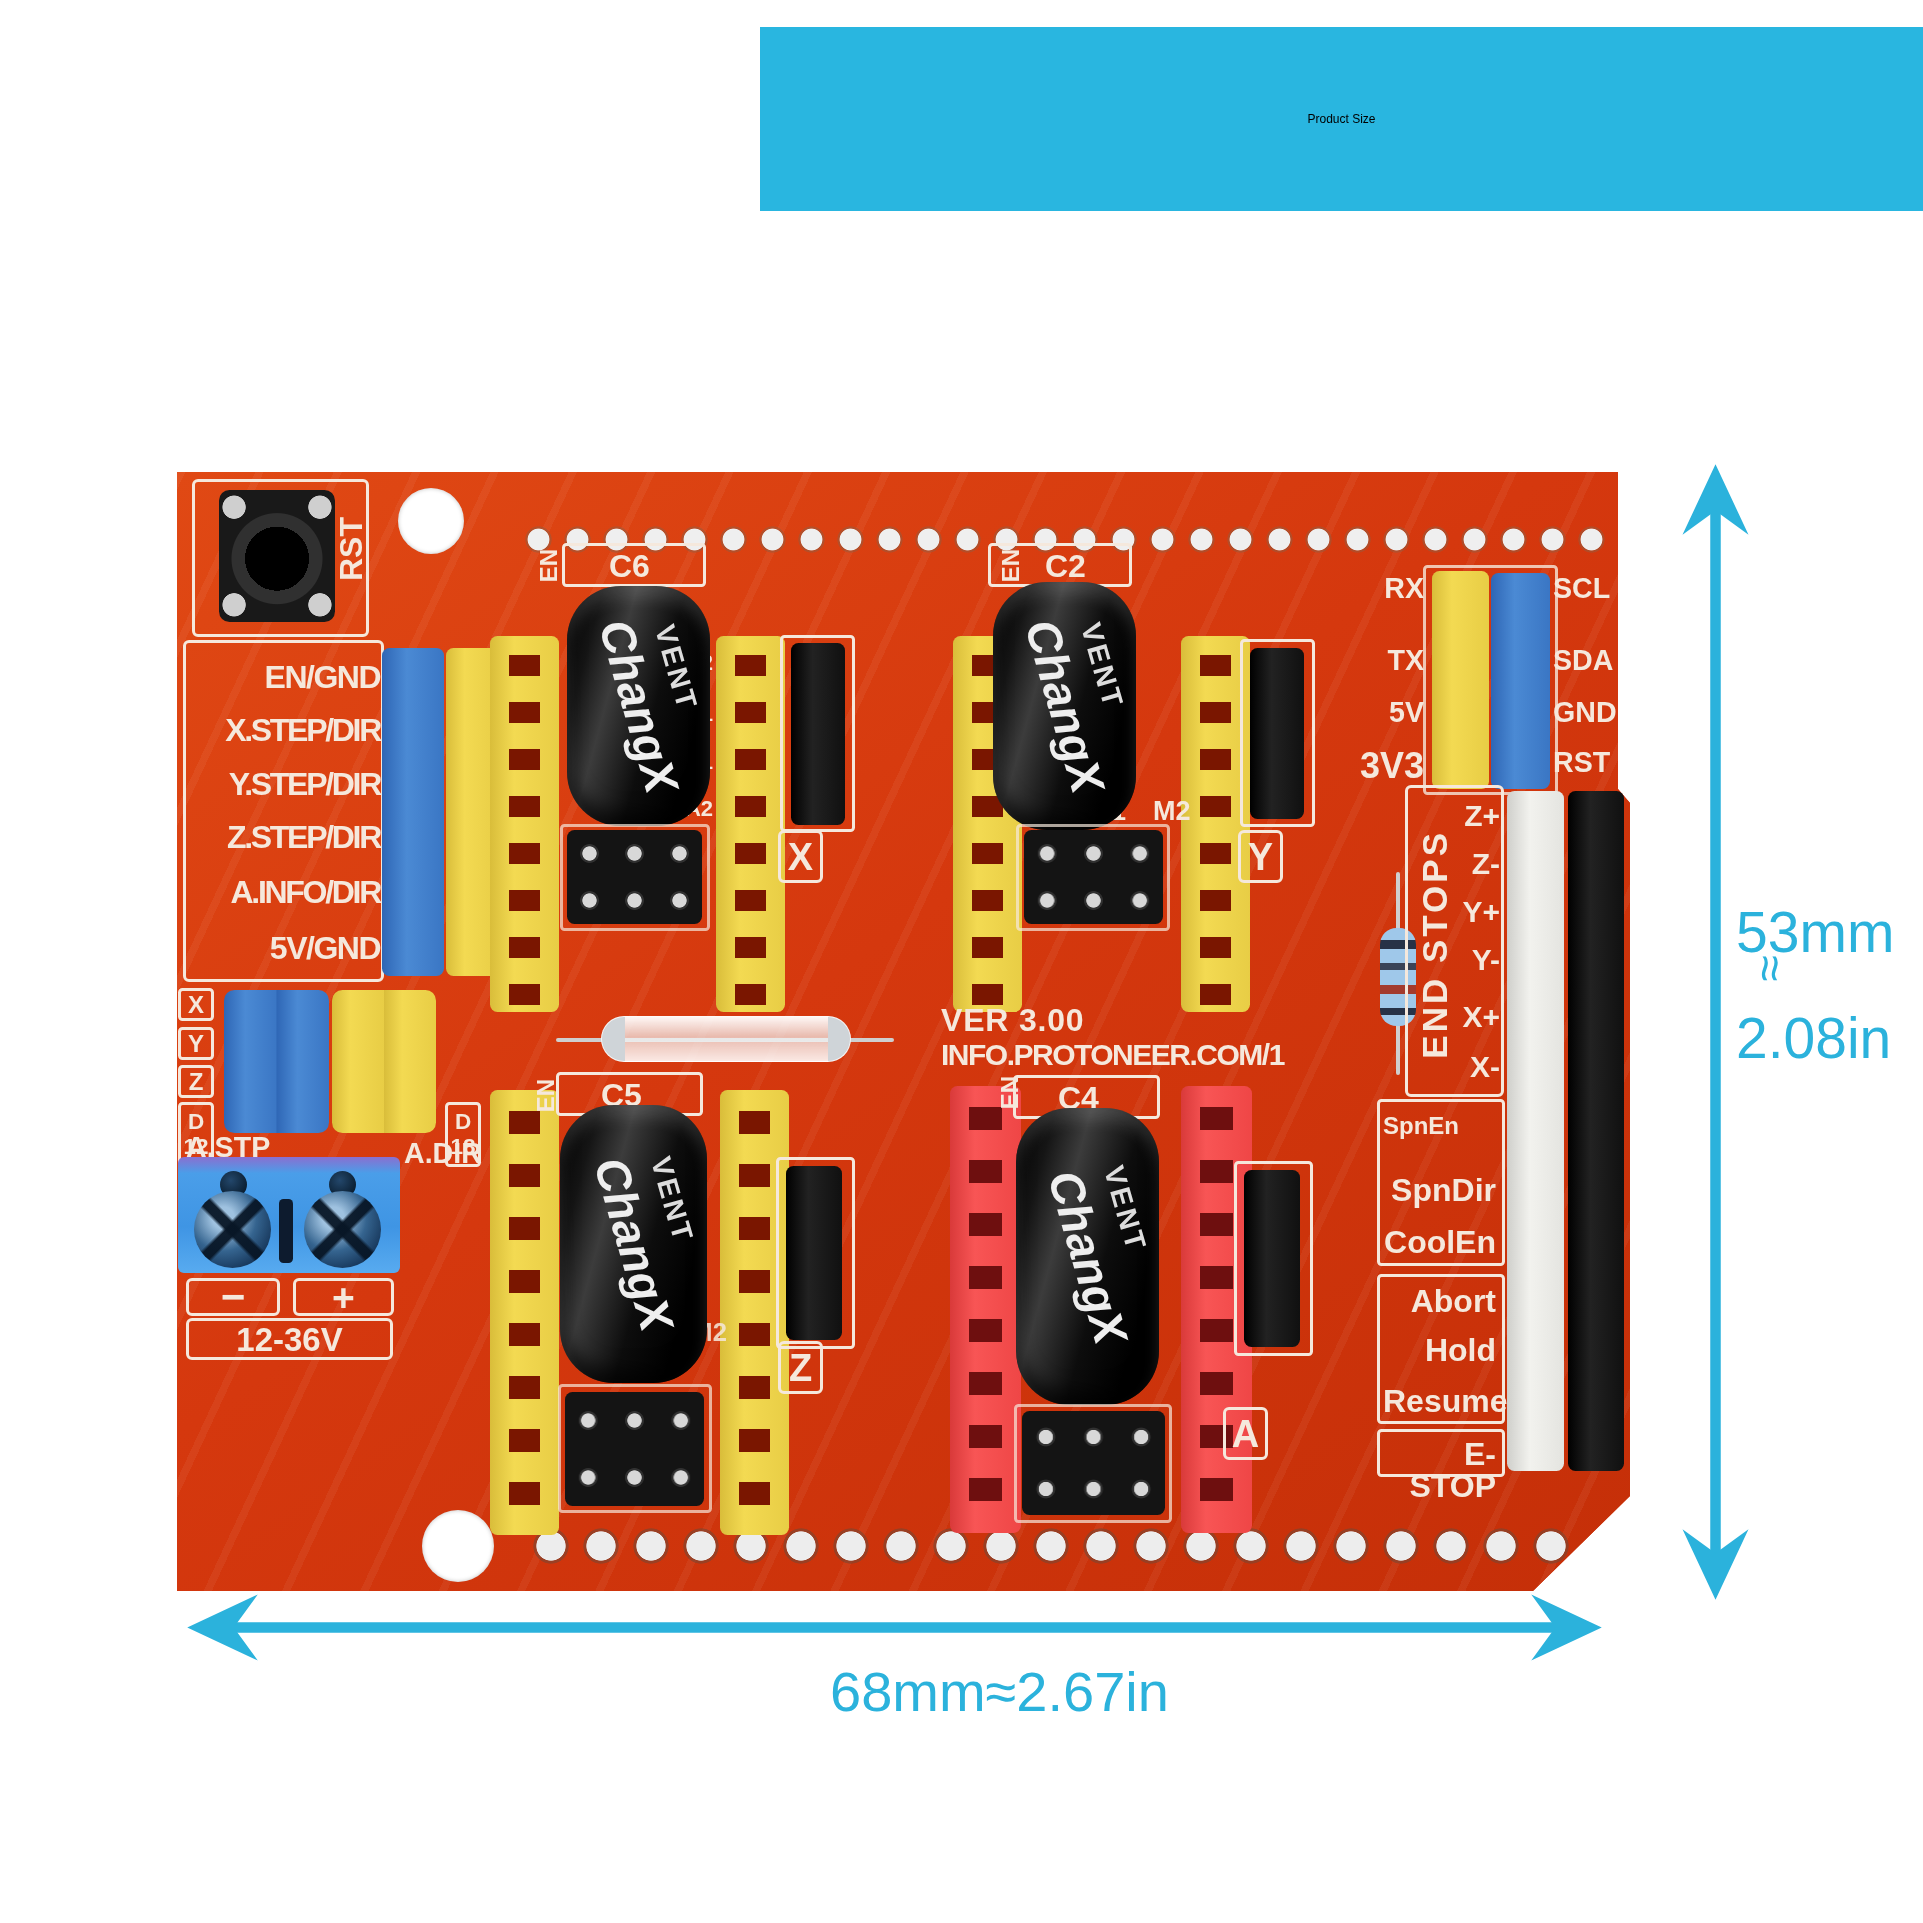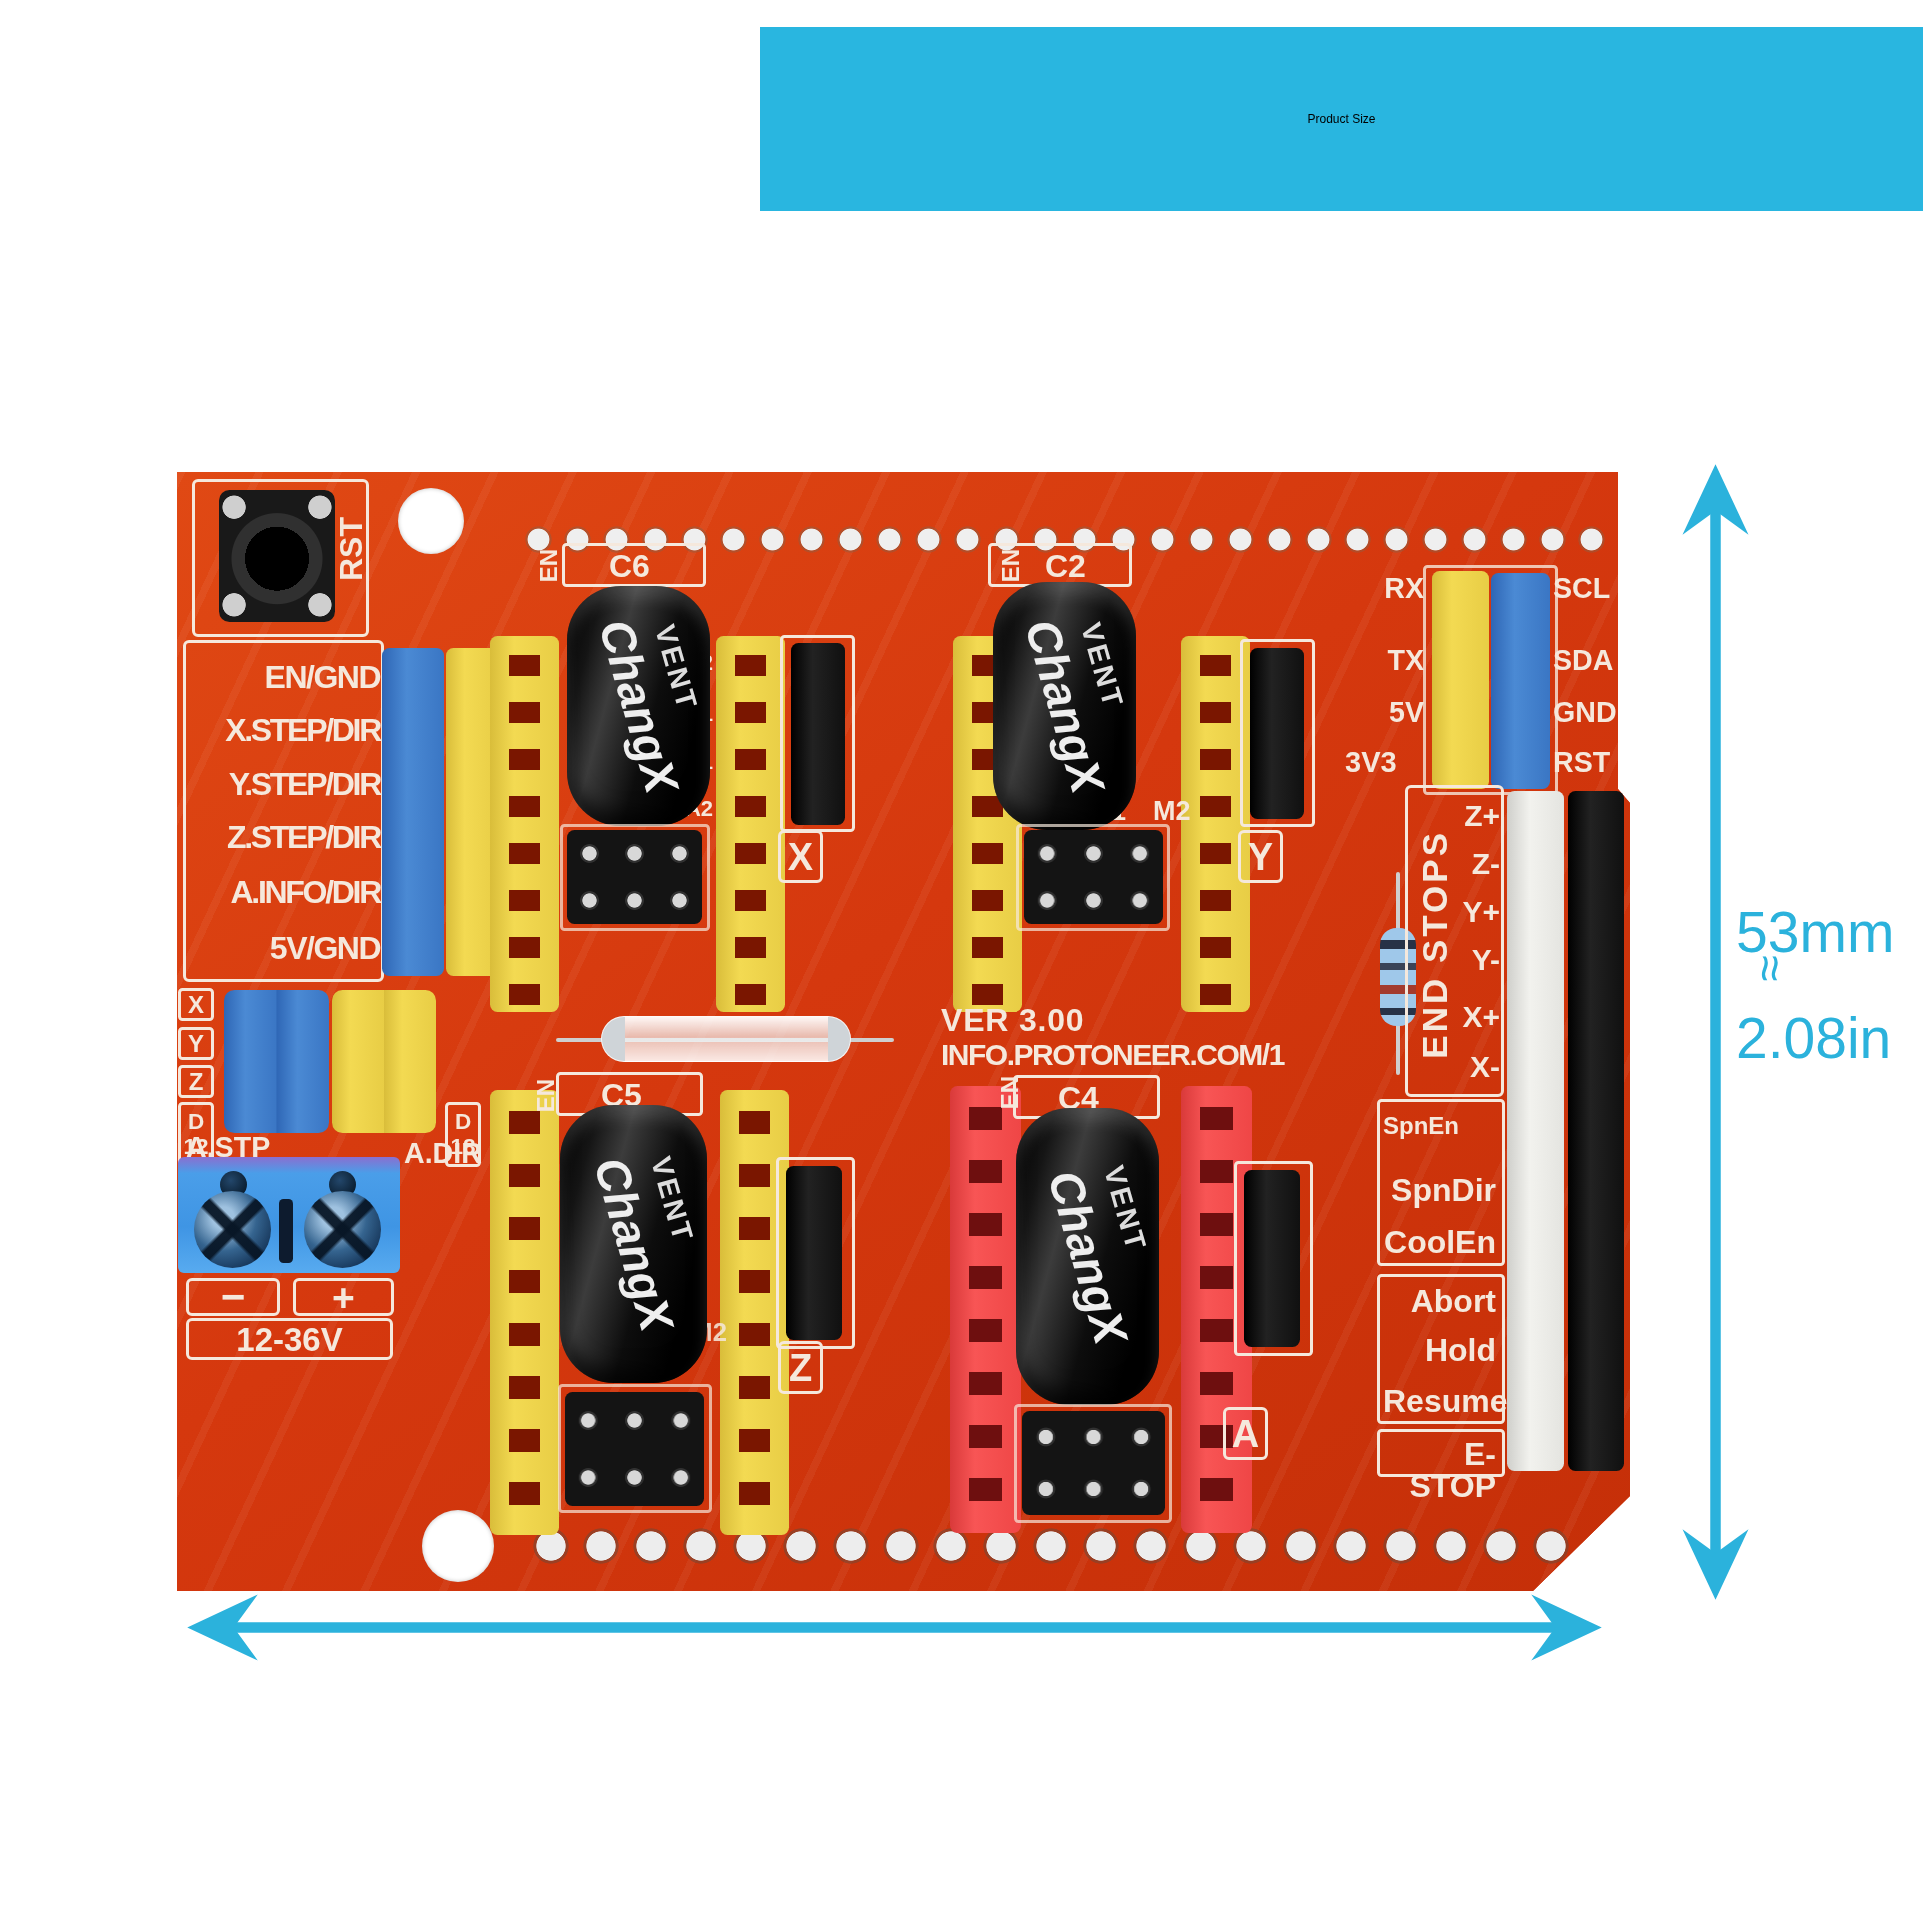--- a/index.html
+++ b/index.html
@@ -221,21 +221,21 @@
   <div class="abs lead" style="left:556px;top:1038px;width:338px;height:3.8px;"></div>
   <div class="abs glass" style="left:601px;top:1016px;width:248px;height:44px;"></div>
 
   <div class="abs lead" style="left:1396px;top:872px;width:3.8px;height:203px;"></div>
   <div class="abs resistor" style="left:1380px;top:928px;width:36px;height:98px;"></div>
 
   <div class="abs sbox4" style="left:1423px;top:565px;width:135px;height:230px;border-color:rgba(245,232,220,.8);"></div>
   <span class="abs silk" style="left:1345px;top:574px;width:79px;text-align:right;font-size:28.6px;">RX</span>
   <span class="abs silk" style="left:1345px;top:646px;width:79px;text-align:right;font-size:28.6px;">TX</span>
   <span class="abs silk" style="left:1345px;top:698px;width:79px;text-align:right;font-size:28.6px;">5V</span>
-  <span class="abs silk" style="left:1345px;top:748px;width:79px;text-align:left;font-size:29px;">3V3</span>
+  <span class="abs silk" style="left:1345px;top:748px;width:79px;text-align:right;font-size:36px;">3V3</span>
   <div class="abs dotsv yel" style="left:1432px;top:571px;width:57px;height:218px;background-size:100% 54px;"></div>
   <div class="abs dotsv blueh" style="left:1491px;top:573px;width:59px;height:216px;background-size:100% 54px;"></div>
   <span class="abs silk" style="left:1553px;top:574px;font-size:28.6px;">SCL</span>
   <span class="abs silk" style="left:1553px;top:646px;font-size:28.6px;">SDA</span>
   <span class="abs silk" style="left:1553px;top:698px;font-size:28.6px;">GND</span>
   <span class="abs silk" style="left:1553px;top:748px;font-size:28.6px;">RST</span>
 
   <div class="abs sbox" style="left:1405px;top:785px;width:99px;height:312px;"></div>
   <span class="abs silk vtext" style="left:1417px;top:830px;font-size:35px;letter-spacing:3px;">END STOPS</span>
   <span class="abs silk" style="left:1432px;top:801px;width:68px;text-align:right;font-size:30px;">Z+</span>
@@ -266,15 +266,16 @@
   </svg>
   <span class="abs dim" style="left:1736px;top:899px;font-size:57px;font-weight:normal;">53mm</span>
   <span class="abs dim" style="left:1757px;top:941px;font-size:48px;font-weight:normal;transform:rotate(90deg);">≈</span>
   <span class="abs dim" style="left:1736px;top:1005px;font-size:57px;font-weight:normal;">2.08in</span>
 
   <svg class="abs" style="left:177px;top:1584px;width:1435px;height:90px;" viewBox="0 0 1910 120">
     <line x1="60" y1="58" x2="1850" y2="58" stroke="#2bb2dc" stroke-width="14"></line>
     <polygon points="12,58 106,14 74,58 106,102" fill="#2bb2dc"></polygon>
     <polygon points="1898,58 1804,14 1836,58 1804,102" fill="#2bb2dc"></polygon>
   </svg>
+  <span class="abs dim" style="left:830px;top:1659px;font-size:56px;font-weight:normal;">68mm≈2.67in</span>
 
 </div>
 
 
 </body></html>

